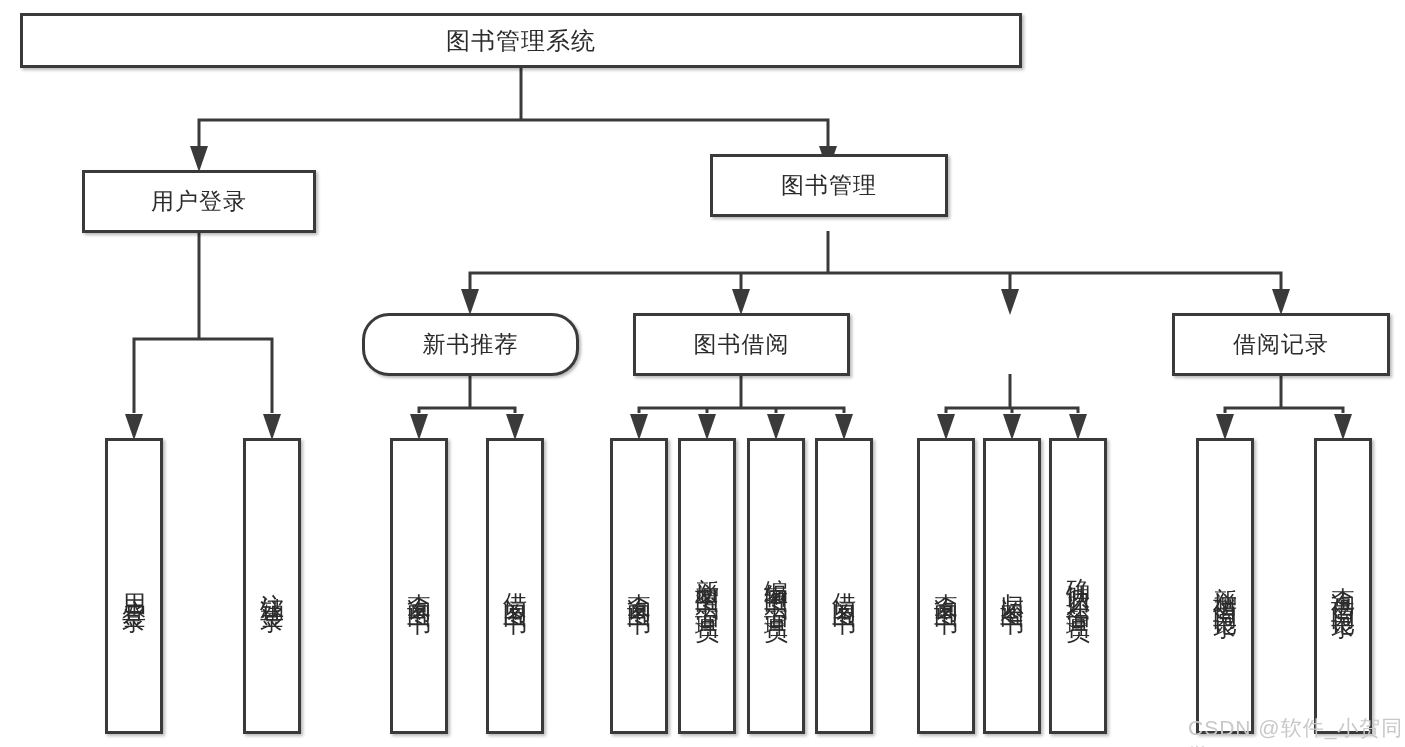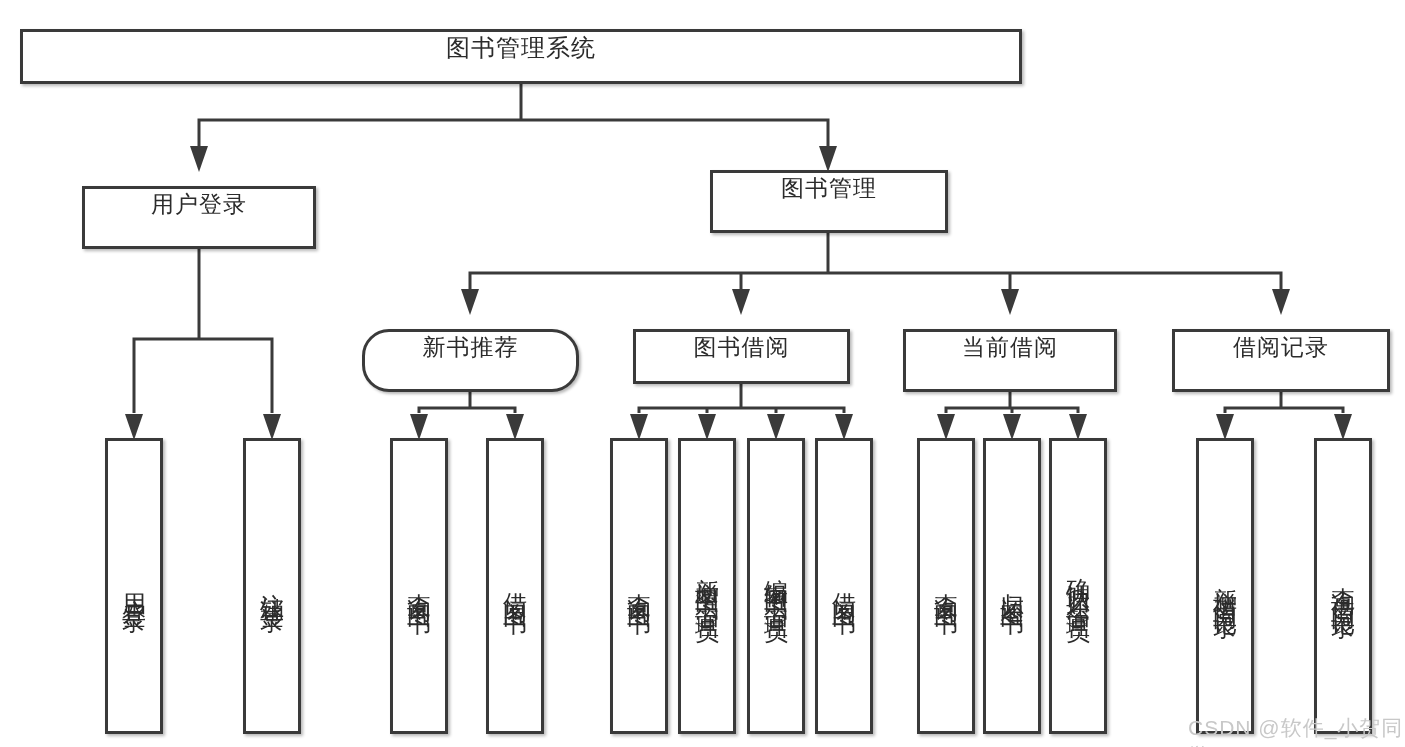--- a/index.html
+++ b/index.html
@@ -15,24 +15,23 @@
     position:relative;width:1405px;height:747px;background:var(--bg);
     font-family:"Liberation Sans","DejaVu Sans",sans-serif;
     color:var(--text-color);overflow:hidden;
   }
   .connectors{position:absolute;left:0;top:0;z-index:0;}
   .connectors path{fill:none;stroke:var(--line-color);stroke-width:3;}
   .connectors polygon{fill:var(--line-color);stroke:none;}
   .hbox{
     position:absolute;box-sizing:border-box;z-index:1;
     border:3px solid var(--box-border);background:#fff;
-    display:flex;align-items:flex-start;justify-content:center;
+    display:flex;align-items:center;justify-content:center;
     font-size:23px;letter-spacing:1px;
     box-shadow:2px 2px 3px rgba(0,0,0,0.28);
-    margin-top:16px;
   }
   .hbox.root{font-size:24px;}
   .vbox{
     position:absolute;box-sizing:border-box;z-index:1;
     top:438px;width:58px;height:296px;
     border:3px solid var(--box-border);background:#fff;
     display:flex;align-items:center;justify-content:center;
     box-shadow:2px 2px 3px rgba(0,0,0,0.28);
   }
   .vtext{
@@ -108,25 +107,22 @@
   <div class="hbox" style="left:82px;top:170px;width:234px;height:63px;">
     <span>用户登录</span>
   </div>
   <div class="hbox" style="left:710px;top:154px;width:238px;height:63px;">
     <span>图书管理</span>
   </div>
 
   <div class="hbox" style="left:362px;top:313px;width:217px;height:63px;border-radius:27px;">
     <span>新书推荐</span>
   </div>
-  <div class="hbox" style="left:633px;top:313px;width:217px;height:55px;">
+  <div class="hbox" style="left:633px;top:313px;width:217px;height:63px;">
     <span>图书借阅</span>
-  </div>
-  <div class="hbox" style="left:903px;top:313px;width:214px;height:63px;">
-    <span>当前借阅</span>
   </div>
   <div class="hbox" style="left:1172px;top:313px;width:218px;height:63px;font-family:Liberation Mono, monospace;">
     <span>借阅记录</span>
   </div>
 
   <div class="vbox" style="left:105px;">
     <span class="vtext">用户登录</span>
   </div>
   <div class="vbox" style="left:243px;">
     <span class="vtext">注销登录</span>

